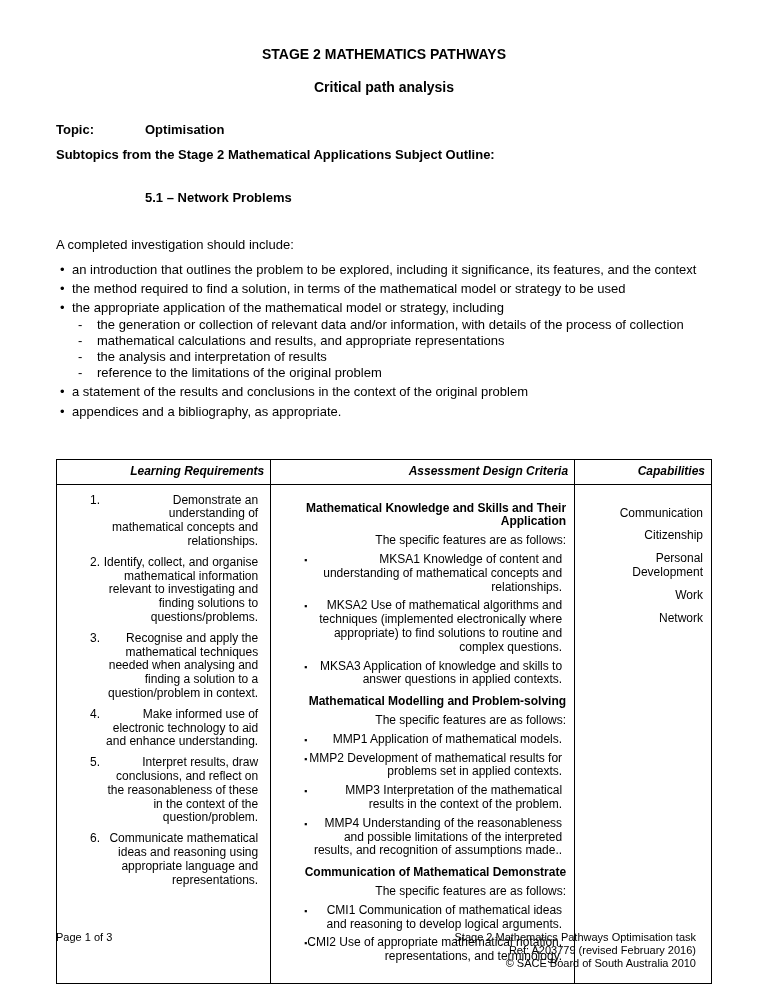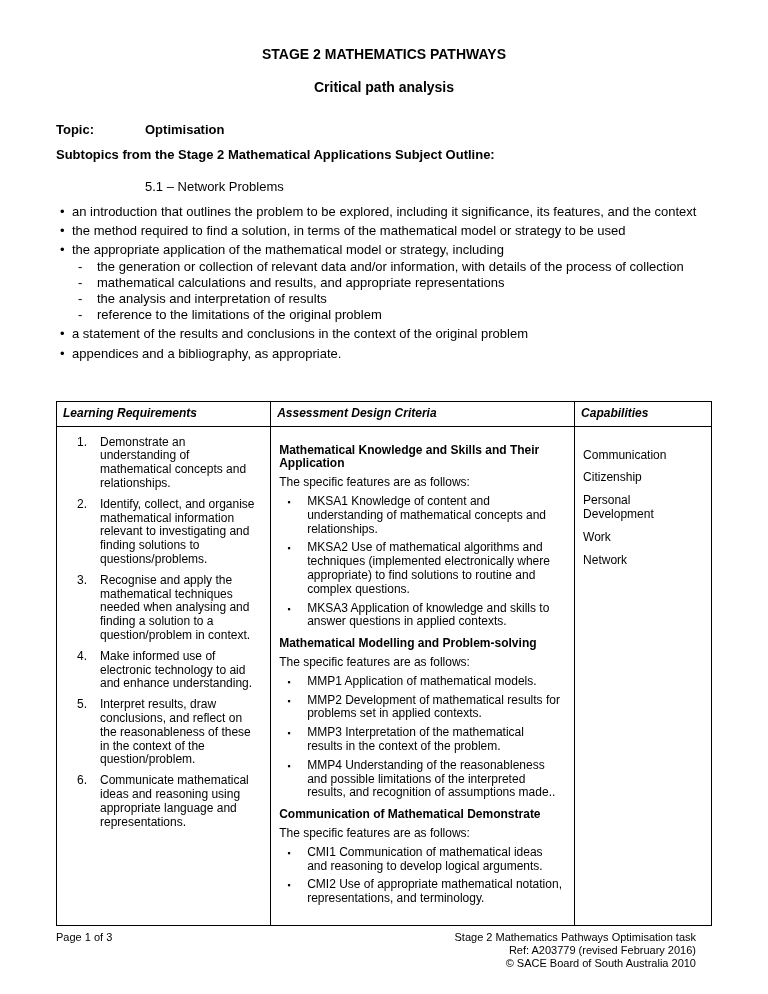--- a/index.html
+++ b/index.html
@@ -15,39 +15,39 @@
     width: 768px; height: 994px;
     padding: 46px 56px 26px 56px;
     background: #fff;
   }
   .title-block { text-align: center; font-weight: bold; font-size: 14px; line-height: 17px; }
   .subtitle { text-align: center; font-weight: bold; font-size: 14px; margin-top: 16px; }
 
   .topic-row { display: flex; font-weight: bold; font-size: 13px; margin-top: 27px; }
   .topic-label { width: 89px; flex-shrink: 0; }
   .subtopics-heading { font-weight: bold; font-size: 13px; margin-top: 10px; }
-  .subtopic-value { font-weight: normal; font-size: 13px; margin-top: 17px; margin-left: 89px; }
+  .subtopic-value { font-weight: bold; font-size: 13px; margin-top: 28px; margin-left: 89px; }
 
   .intro-line { font-size: 13px; margin-top: 32px; }
 
   .bullet-list { margin-top: 10px; font-size: 13px; line-height: 1.17; }
   .bullet-item { display: flex; margin-top: 4px; }
   .bullet-marker { width: 16px; padding-left: 4px; flex-shrink: 0; }
   .sub-item { display: flex; margin-left: 22px; margin-top: 1px; }
   .sub-marker { width: 19px; flex-shrink: 0; }
   .bullet-text { flex: 1; }
 
   table.criteria {
     border-collapse: collapse;
     width: 100%;
     margin-top: 40px;
     font-size: 12px;
     line-height: 1.15;
   }
-  .criteria th, .criteria td { border: 1px solid #000; vertical-align: top; text-align: left; }
+  .criteria th, .criteria td { border: 1px solid #000; vertical-align: top; text-align: right; }
   .criteria th { font-style: italic; font-weight: bold; padding: 5px 6px; }
   .criteria td { padding: 9px 8px 14px 0; }
   .criteria td.cap-cell { padding-left: 8px; padding-top: 22px; }
 
   .lr-item { display: flex; margin-bottom: 7px; }
   .lr-num { margin-left: 20px; width: 23px; flex-shrink: 0; }
   .lr-text { flex: 1; padding-right: 4px; }
 
   .adc-heading { font-weight: bold; margin: 8px 0 5px 8px; }
   .adc-heading.first { margin-top: 8px; }
@@ -81,20 +81,21 @@
   <div class="subtitle">Critical path analysis</div>
 
   <div class="topic-row">
     <span class="topic-label">Topic:</span>
     <span>Optimisation</span>
   </div>
 
   <div class="subtopics-heading">Subtopics from the Stage 2 Mathematical Applications Subject Outline:</div>
   <div class="subtopic-value">5.1 – Network Problems</div>
 
+  <div class="intro-line">A completed investigation should include:</div>
 
   <div class="bullet-list">
       <div class="bullet-item">
         <span class="bullet-marker">•</span>
         <span class="bullet-text">an introduction that outlines the problem to be explored, including it significance, its features, and the context</span>
       </div>
       <div class="bullet-item">
         <span class="bullet-marker">•</span>
         <span class="bullet-text">the method required to find a solution, in terms of the mathematical model or strategy to be used</span>
       </div>

